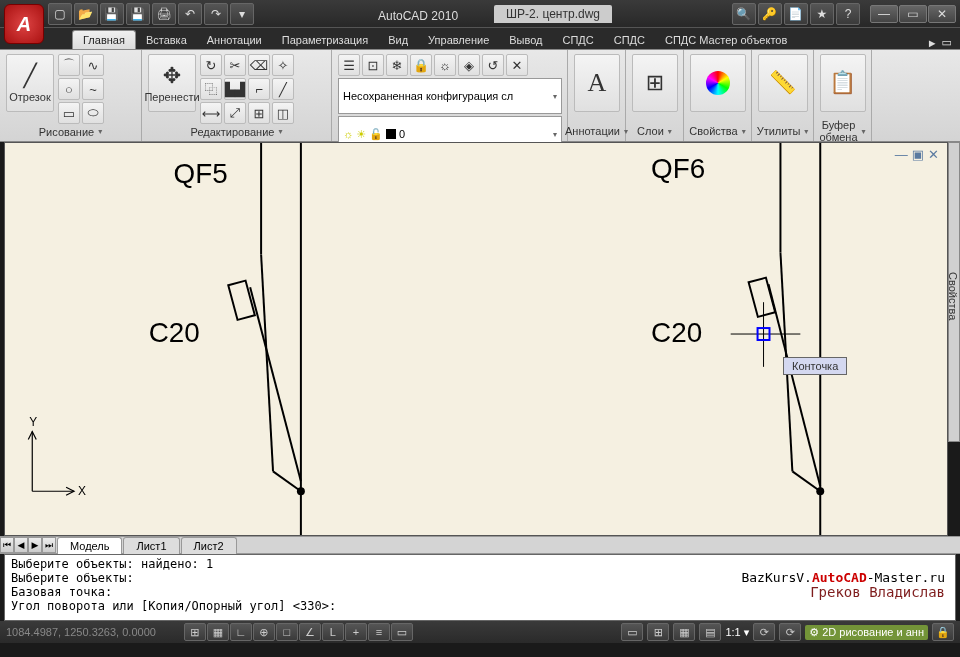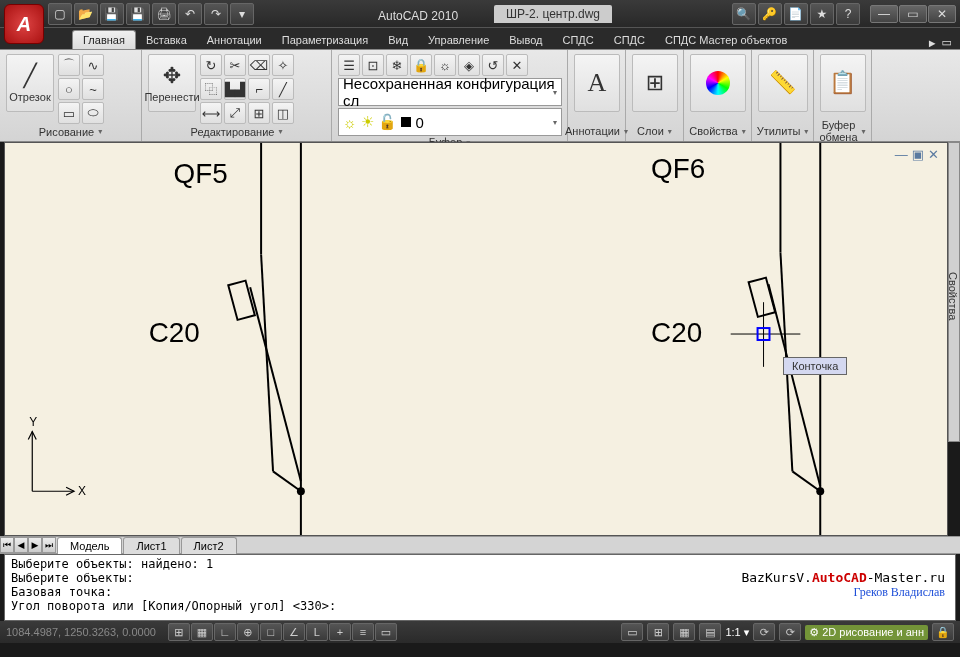--- a/index.html
+++ b/index.html
@@ -25,41 +25,41 @@
 .ribbon-panel { border-right: 1px solid #aaa; padding: 4px 6px 2px; display: flex; flex-direction: column; justify-content: space-between; }
 .panel-body { display: flex; gap: 4px; flex: 1; }
 .panel-col { display: flex; flex-direction: column; gap: 2px; }
 .panel-row { display: flex; gap: 2px; }
 .ribbon-btn, .small-btn { background: linear-gradient(#f4f4f4,#e0e0e0); border: 1px solid #bbb; border-radius: 2px; display: flex; align-items: center; justify-content: center; font-size: 13px; color: #333; }
 .small-btn { width: 22px; height: 22px; }
 .big-btn { width: 48px; height: 58px; flex-direction: column; gap: 2px; font-size: 11px; }
 .big-btn .icon { font-size: 22px; }
 .panel-label { height: 16px; text-align: center; font-size: 11px; color: #333; display:flex;align-items:center;justify-content:center;gap:4px; }
 .panel-label:after { content: "▾"; font-size: 8px; color:#666; }
-.dropdown-field { height: 28px; background: #fff; border: 1px solid #999; display:flex;align-items:center;padding:0 4px;font-size:15px;position:relative;min-width:100px; }
+.dropdown-field { height: 36px; background: #fff; border: 1px solid #999; display:flex;align-items:center;padding:0 4px;font-size:11px;position:relative;min-width:100px; }
 .dropdown-field:after { content:"▾"; position:absolute;right:4px;font-size:8px;color:#666; }
 
 .canvas-area { position: relative; height: 394px; background: #f5f0e1; border: 1px solid #555; margin: 0 12px 0 4px; }
 .canvas-area svg { width: 100%; height: 100%; }
 .canvas-ctl { position:absolute; top:4px; right:8px; display:flex;gap:4px;color:#5a7aa0;font-size:13px; }
 .tooltip { position:absolute; background:#d4d8f0; border:1px solid #666; padding:2px 8px; font-size:11px; color:#333; }
 
 .doc-tabs { height: 18px; background: #d4d4d4; display:flex;align-items:center;border-top:1px solid #999;border-bottom:1px solid #999; }
 .scroll-btn { width: 14px; height: 16px; background:linear-gradient(#eee,#ccc);border:1px solid #999;display:flex;align-items:center;justify-content:center;font-size:9px; }
 .doc-tab2 { padding: 0 12px; background:#fff; border:1px solid #999;border-bottom:none;border-radius:3px 3px 0 0;font-size:11px;margin-left:1px;height:17px;display:flex;align-items:center; }
 .doc-tab2.active { background:#fff; }
 .doc-tab2.inactive { background:#ddd; }
 
 .cmdline { height: 67px; background:#fff; border:1px solid #666; margin:0 4px 0 4px; font-family: monospace; font-size:12px; padding:2px 6px; line-height:14px; position:relative; overflow:hidden; }
 .cmdline .right-info { position:absolute; right:10px; top:16px; text-align:right; }
 .right-info .site { font-size:13px; }
 .right-info .site b { color:#c00; }
-.right-info .author { color:#1d4ed8; font-size:12px;font-family:Liberation Serif, serif; }
-
-.statusbar { height: 22px; background: linear-gradient(#3a3a3a,#2a2a2a); display:flex;align-items:center;color:#ccc;font-size:11px;padding:0 6px;gap:4px; }
+.right-info .author { color:#7f1d1d; font-size:14px; }
+
+.statusbar { height: 22px; background: linear-gradient(#3a3a3a,#2a2a2a); display:flex;align-items:center;color:#ccc;font-size:11px;padding:0 6px;gap:20px; }
 .status-seg { display:flex;align-items:center;gap:1px; }
 .status-btn { width: 22px; height: 18px; background:linear-gradient(#555,#3a3a3a);border:1px solid #666;border-radius:2px;display:flex;align-items:center;justify-content:center;font-size:11px; }
 .status-right { margin-left:auto;display:flex;align-items:center;gap:4px; }
 
 .side-panel { position:absolute; right:0; top:142px; width:12px; height:300px; background:#d0d0d0; border:1px solid #888; writing-mode:vertical-rl; text-align:center; font-size:11px; color:#333; padding-top:8px; }
 
 
 </style>
 </head>
 <body>

